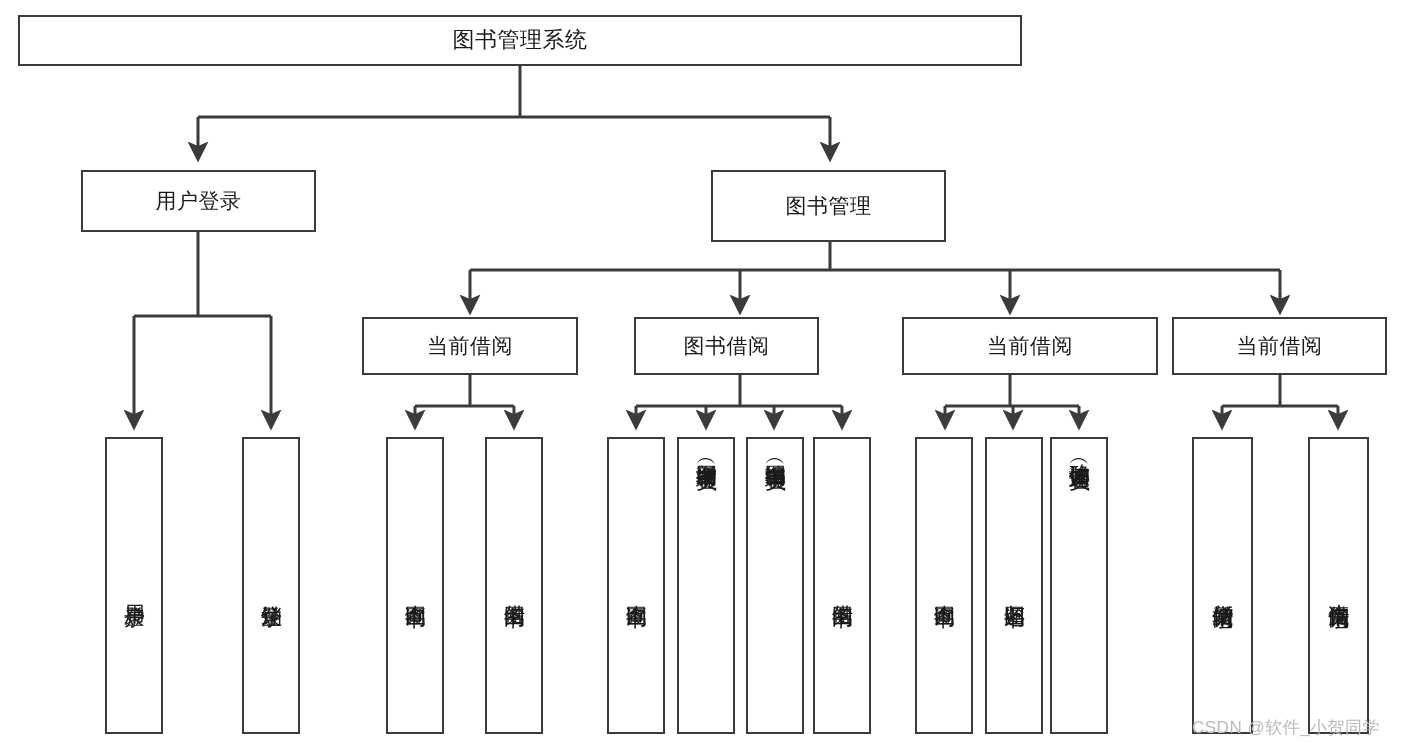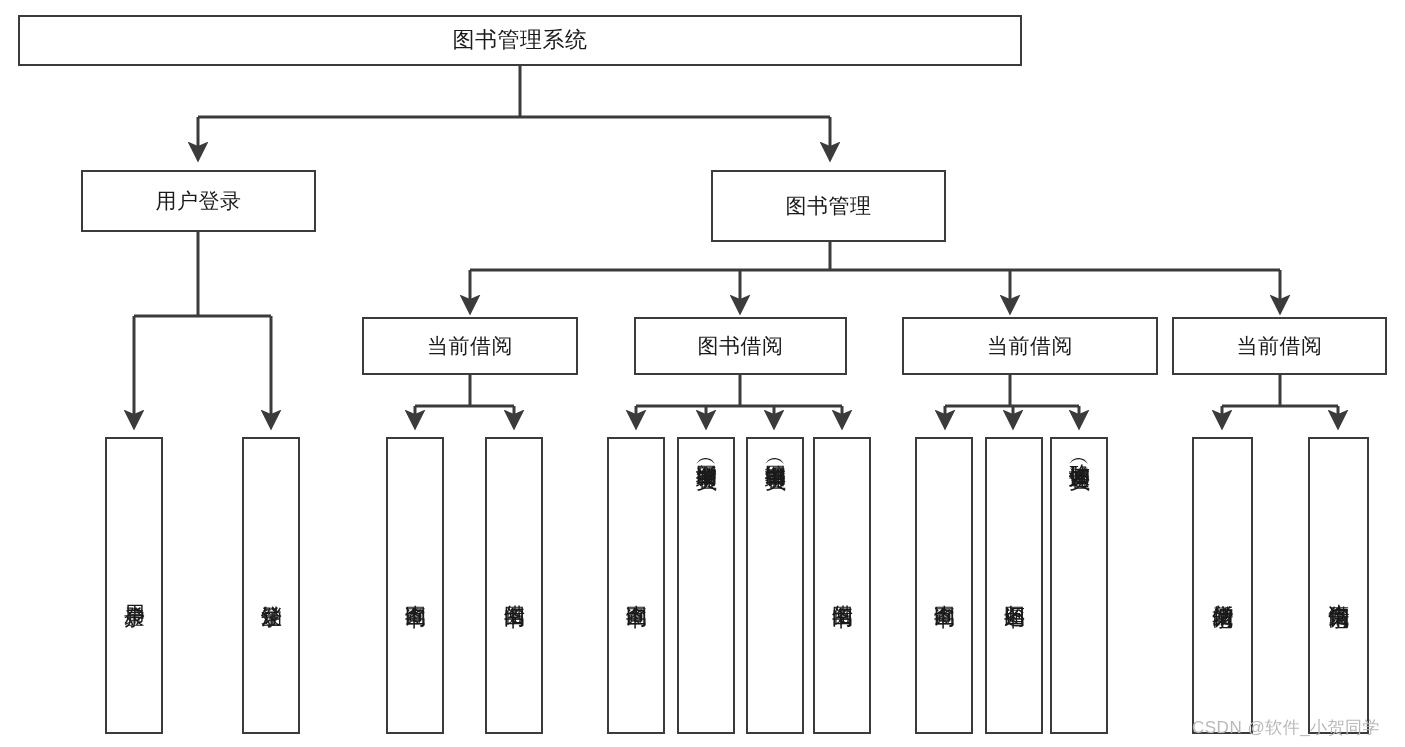--- a/index.html
+++ b/index.html
@@ -137,21 +137,21 @@
   <div class="node h-node" style="left:81px; top:170px; width:235px; height:62px;">
     <span class="node-label">用户登录</span>
   </div>
   <div class="node h-node" style="left:711px; top:170px; width:235px; height:72px;">
     <span class="node-label">图书管理</span>
   </div>
 
   <div class="node h-node" style="left:362px; top:317px; width:216px; height:58px;">
     <span class="node-label">当前借阅</span>
   </div>
-  <div class="node h-node" style="left:634px; top:317px; width:213px; height:58px;">
+  <div class="node h-node" style="left:634px; top:317px; width:185px; height:58px;">
     <span class="node-label">图书借阅</span>
   </div>
   <div class="node h-node" style="left:902px; top:317px; width:256px; height:58px;">
     <span class="node-label">当前借阅</span>
   </div>
   <div class="node h-node" style="left:1172px; top:317px; width:215px; height:58px;">
     <span class="node-label">当前借阅</span>
   </div>
 
   <div class="node v-node center" style="left:105px; top:437px; width:58px; height:297px;">

